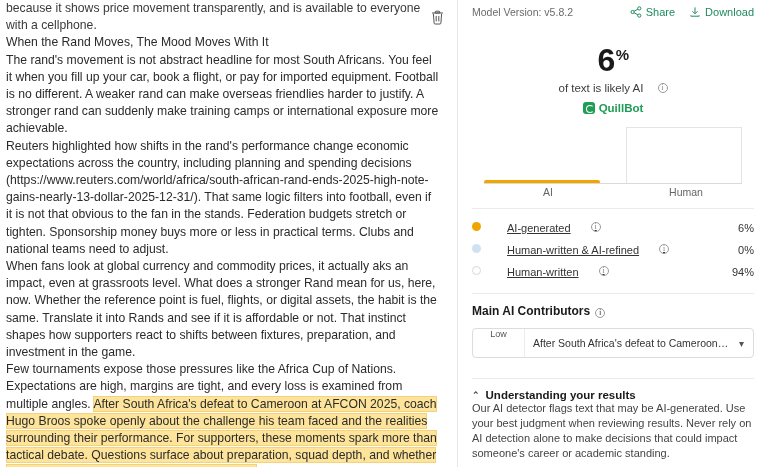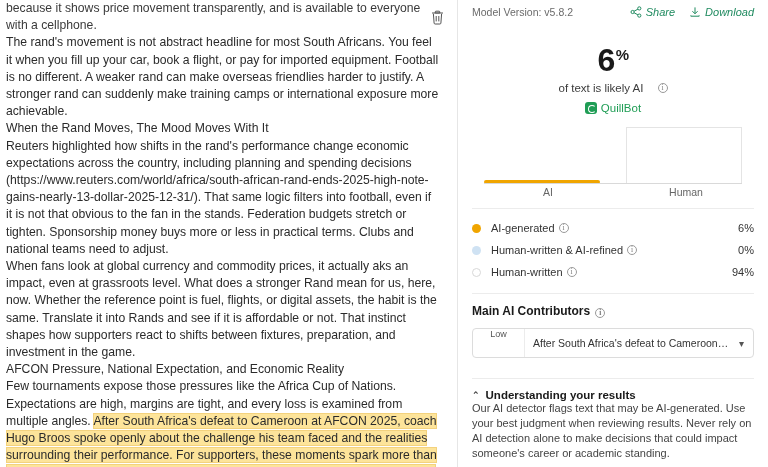--- a/index.html
+++ b/index.html
@@ -77,21 +77,20 @@
     height: 24px;
   }
   .model-version {
     font-size: 10.5px;
     color: #6b6b6b;
   }
   .header-actions {
     display: flex;
     align-items: center;
     gap: 14px;
-    font-style: italic;
   }
   .act {
     display: flex;
     align-items: center;
     gap: 4px;
     font-size: 11px;
     color: #1f8a5f;
     cursor: pointer;
   }
   .act.download { color: #1f8a5f; }
@@ -135,21 +134,21 @@
     line-height: 1;
     cursor: pointer;
   }
   .brand {
     margin-top: 8px;
     display: flex;
     align-items: center;
     justify-content: center;
     gap: 4px;
     font-size: 11.5px;
-    font-weight: 400;
+    font-weight: 700;
     color: #1f9d55;
   }
   .brand-mark {
     width: 12px; height: 12px;
     border-radius: 3px;
     background: #1f9d55;
     position: relative;
   }
   .brand-mark::after {
     content: "";
@@ -221,22 +220,23 @@
     padding-top: 8px;
   }
   .legend-row {
     display: flex;
     align-items: center;
     font-size: 11px;
     color: #333;
     padding: 5px 0;
   }
   .legend-row .lbl {
-    display: flex; align-items: center; gap: 4px;
+    display: flex; align-items: flex-start; gap: 20px;
     flex: 1;
+    text-decoration: underline;
   }
   .dot {
     width: 9px; height: 9px; border-radius: 50%;
     display: inline-block;
     margin-right: 6px;
   }
   .legend-val {
     font-size: 11px;
     color: #333;
     min-width: 28px;
@@ -347,25 +347,24 @@
     <div class="trash-btn">
       <svg width="13" height="15" viewBox="0 0 13 15">
         <path d="M1 3h11M5 1.2h3a.8.8 0 01.8.8v1H4.2V2a.8.8 0 01.8-.8z" fill="none" stroke="#555" stroke-width="1"></path>
         <path d="M2.4 3.8l.7 9.3a1 1 0 001 .9h4.8a1 1 0 001-.9l.7-9.3" fill="none" stroke="#555" stroke-width="1"></path>
         <path d="M5.2 6v5.4M7.8 6v5.4" stroke="#555" stroke-width="1"></path>
       </svg>
     </div>
 
     <div class="doc-text">
       <p class="clip-top">because it shows price movement transparently, and is available to everyone with a cellphone.</p>
+      <p>When the Rand Moves, The Mood Moves With It</p>
       <p>The rand's movement is not abstract headline for most South Africans. You feel it when you fill up your car, book a flight, or pay for imported equipment. Football is no different. A weaker rand can make overseas friendlies harder to justify. A stronger rand can suddenly make training camps or international exposure more achievable.</p>
-      <p>When the Rand Moves, The Mood Moves With It</p>
       <p>Reuters highlighted how shifts in the rand's performance change economic expectations across the country, including planning and spending decisions (https://www.reuters.com/world/africa/south-african-rand-ends-2025-high-note-gains-nearly-13-dollar-2025-12-31/). That same logic filters into football, even if it is not that obvious to the fan in the stands. Federation budgets stretch or tighten. Sponsorship money buys more or less in practical terms. Clubs and national teams need to adjust.</p>
       <p>When fans look at global currency and commodity prices, it actually aks an impact, even at grassroots level. What does a stronger Rand mean for us, here, now. Whether the reference point is fuel, flights, or digital assets, the habit is the same. Translate it into Rands and see if it is affordable or not. That instinct shapes how supporters react to shifts between fixtures, preparation, and investment in the game.</p>
-      <p>AFCON Pressure, National Expectation, and Economic Reality</p>
       <p><span>Few tournaments expose those pressures like the Africa Cup of Nations. Expectations are high, margins are tight, and every loss is examined from multiple angles. </span><span class="hl">After South Africa's defeat to Cameroon at AFCON 2025, coach Hugo Broos spoke openly about the challenge his team faced and the realities surrounding their performance. For supporters, these moments spark more than tactical debate. Questions surface about preparation, squad depth, and whether the team had everything it needed to compete.</span></p>
     </div>
   </div>
 
   <div class="divider"></div>
 
   <div class="right-pane">
 
     <div class="rp-header">
       <div class="model-version">Model Version: v5.8.2</div>

